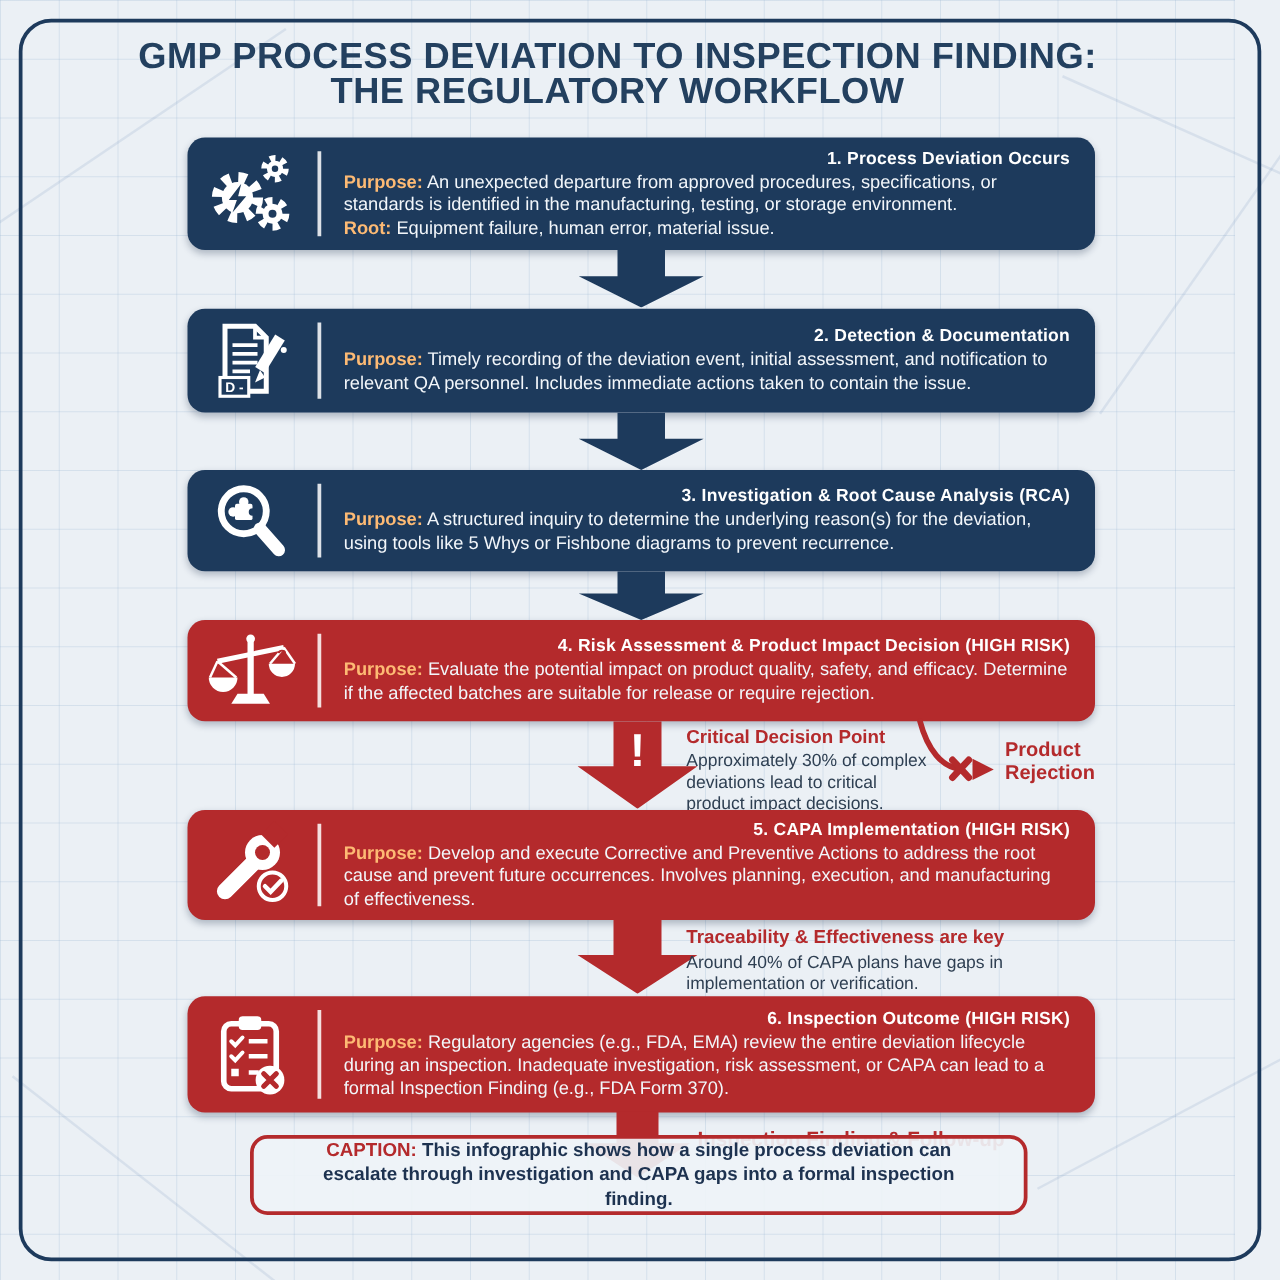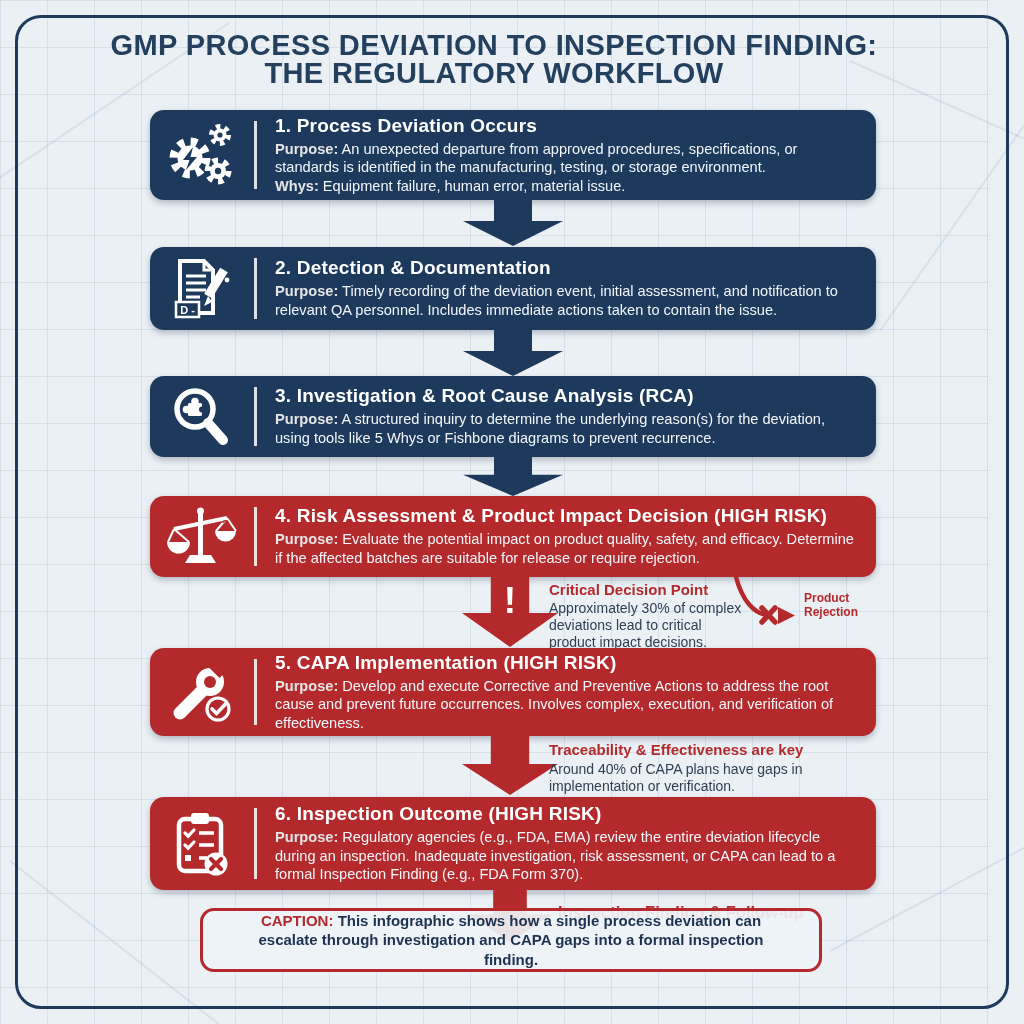--- a/index.html
+++ b/index.html
@@ -39,35 +39,35 @@
     box-shadow:0 3px 6px rgba(20,40,70,.28);
   }
   .step.navy{background:var(--navy);}
   .step.red{background:var(--red);}
   .icon-cell{width:104px;flex:0 0 104px;display:flex;align-items:center;justify-content:center;}
   .text-cell{
     flex:1;margin:11px 0;padding:2px 20px 2px 18px;
     border-left:3px solid rgba(255,255,255,.85);
     display:flex;flex-direction:column;justify-content:center;
   }
-  .step-title{font-size:19px;font-weight:bold;margin-bottom:3px;letter-spacing:.2px;}
+  .step-title{font-size:14px;font-weight:bold;margin-bottom:3px;letter-spacing:.2px;text-align:right;}
   .step-body{font-size:14.6px;line-height:1.27;color:#f2f6fa;}
-  .step-body b{color:#e5e5e5;}
+  .step-body b{color:#fdba74;}
   
   .arrow{position:absolute;}
   .arrow svg{display:block;width:100%;height:100%;}
   .fill-navy{fill:var(--navy);}
   .fill-red{fill:var(--red);}
   .stroke-red{stroke:var(--red);}
   .alert-glyph{
     position:absolute;text-align:center;color:#fff;font-weight:bold;font-size:37px;line-height:1;
   }
   .note-heading{position:absolute;color:var(--red);font-weight:bold;font-size:15px;}
   .note-body{position:absolute;color:var(--note);font-size:14px;line-height:1.22;}
-  .branch-label{position:absolute;color:var(--red);font-weight:bold;font-size:12px;line-height:1.15;}
+  .branch-label{position:absolute;color:var(--red);font-weight:bold;font-size:16px;line-height:1.15;}
   .final-label{position:absolute;color:var(--red);font-weight:bold;font-size:16.5px;}
   
   .caption{
     position:absolute;left:200px;top:908px;width:622px;height:64px;
     border:3px solid var(--red);border-radius:14px;background:rgba(238,243,247,.92);
     display:flex;align-items:center;justify-content:center;text-align:center;
     padding:6px 32px;color:#1d3250;font-weight:bold;font-size:15px;line-height:1.3;
   }
   .caption .cap-label{color:var(--red);}
 </style>
@@ -97,21 +97,21 @@
         <circle cx="56" cy="15" r="6.5" fill="#fff"></circle>
         <circle cx="56" cy="15" r="2.6" class="fill-navy"></circle>
         <circle cx="54" cy="51" r="10" fill="none" stroke="#fff" stroke-width="7" stroke-dasharray="5.2 5.2"></circle>
         <circle cx="54" cy="51" r="8" fill="#fff"></circle>
         <circle cx="54" cy="51" r="3.2" class="fill-navy"></circle>
       </svg>
     </div>
     <div class="text-cell">
       <div class="step-title">1. Process Deviation Occurs</div>
       <div class="step-body"><b>Purpose:</b> <span>An unexpected departure from approved procedures, specifications, or standards is identified in the manufacturing, testing, or storage environment.</span></div>
-      <div class="step-body"><b>Whys:</b> <span>Equipment failure, human error, material issue.</span></div>
+      <div class="step-body"><b>Root:</b> <span>Equipment failure, human error, material issue.</span></div>
     </div>
   </div>
 
   <div class="arrow" style="left:463px;top:200px;width:100px;height:46px;">
     <svg viewBox="0 0 100 46" preserveAspectRatio="none">
         <polygon class="fill-navy" points="31,0 69,0 69,21 100,21 50,46 0,21 31,21"></polygon>
       </svg>
   </div>
 
   <div class="step navy" style="top:247px;height:83px;">
@@ -210,21 +210,21 @@
         <line x1="16" y1="56" x2="38" y2="34" stroke="#fff" stroke-width="13" stroke-linecap="round"></line>
         <circle cx="46" cy="25" r="14" fill="#fff"></circle>
         <circle cx="46" cy="25" r="6" class="fill-red"></circle>
         <rect x="48" y="3" width="15" height="15" class="fill-red" transform="rotate(45 55.5 10.5)"></rect>
         <circle cx="54" cy="52" r="11" class="fill-red" stroke="#fff" stroke-width="3.2"></circle>
         <path d="M48 52 l4.5 4.5 L61 47.5" fill="none" stroke="#fff" stroke-width="3.6" stroke-linecap="round"></path>
       </svg>
     </div>
     <div class="text-cell">
       <div class="step-title">5. CAPA Implementation (HIGH RISK)</div>
-      <div class="step-body"><b>Purpose:</b> <span>Develop and execute Corrective and Preventive Actions to address the root cause and prevent future occurrences. Involves complex, execution, and verification of effectiveness.</span></div>
+      <div class="step-body"><b>Purpose:</b> <span>Develop and execute Corrective and Preventive Actions to address the root cause and prevent future occurrences. Involves planning, execution, and manufacturing of effectiveness.</span></div>
     </div>
   </div>
 
   <div class="arrow" style="left:462px;top:736px;width:96px;height:59px;">
     <svg viewBox="0 0 100 59" preserveAspectRatio="none">
         <polygon class="fill-red" points="30,0 70,0 70,28 100,28 50,59 0,28 30,28"></polygon>
       </svg>
   </div>
   <div class="note-heading" style="left:549px;top:741px;">Traceability &amp; Effectiveness are key</div>
   <div class="note-body" style="left:549px;top:761px;width:280px;">Around 40% of CAPA plans have gaps in implementation or verification.</div>

